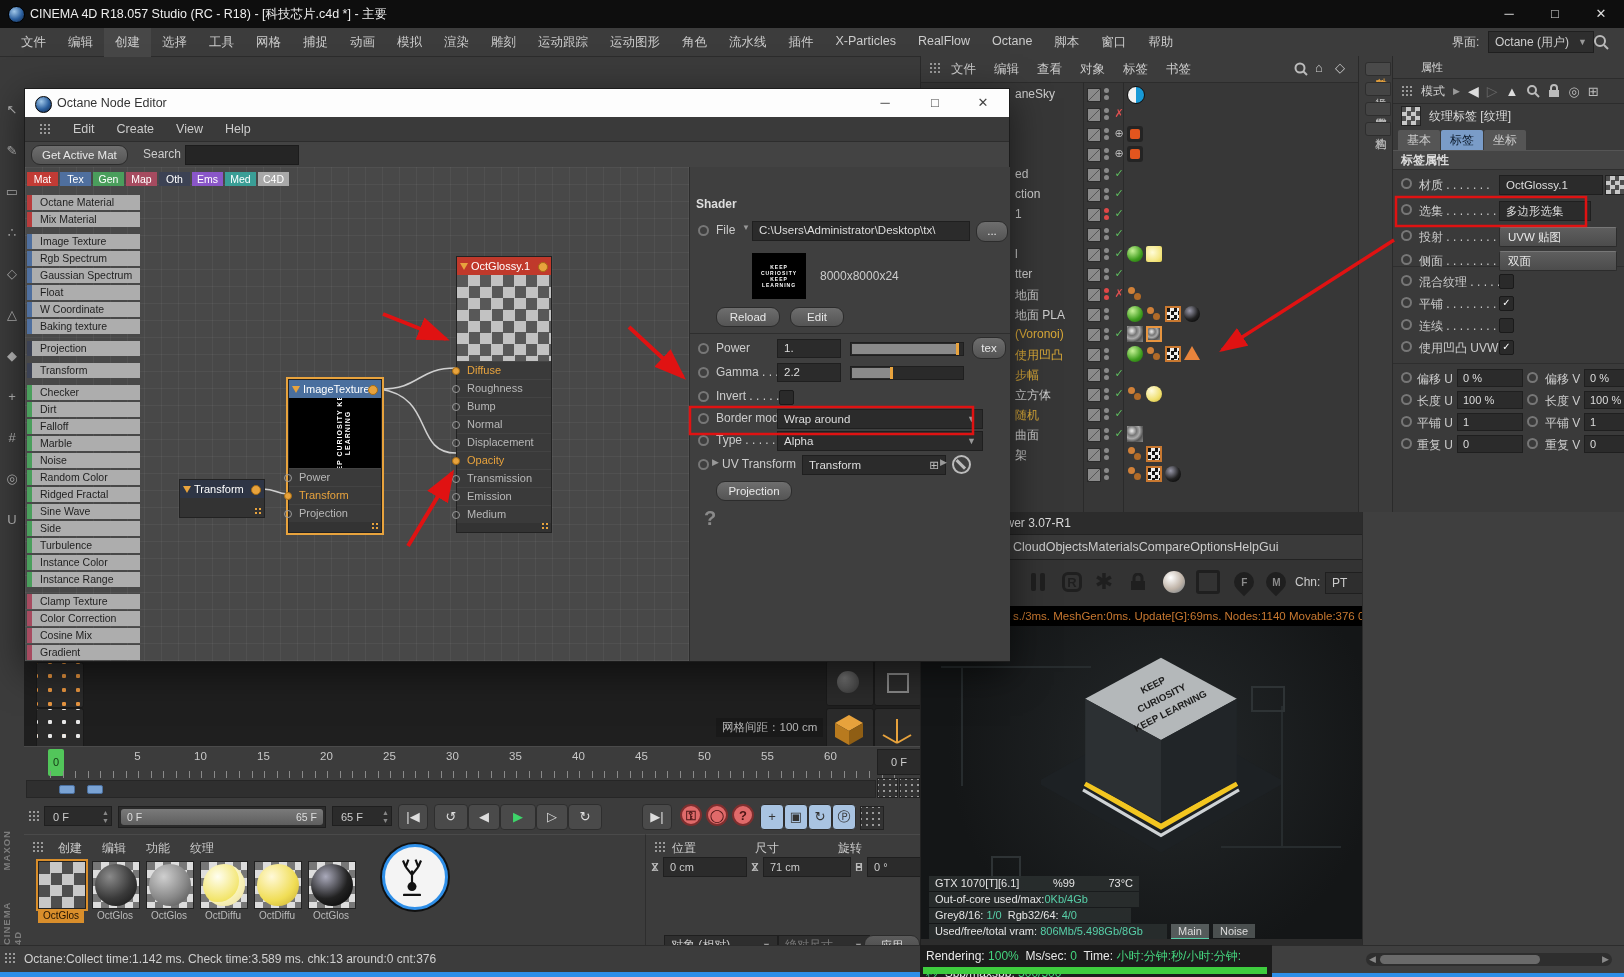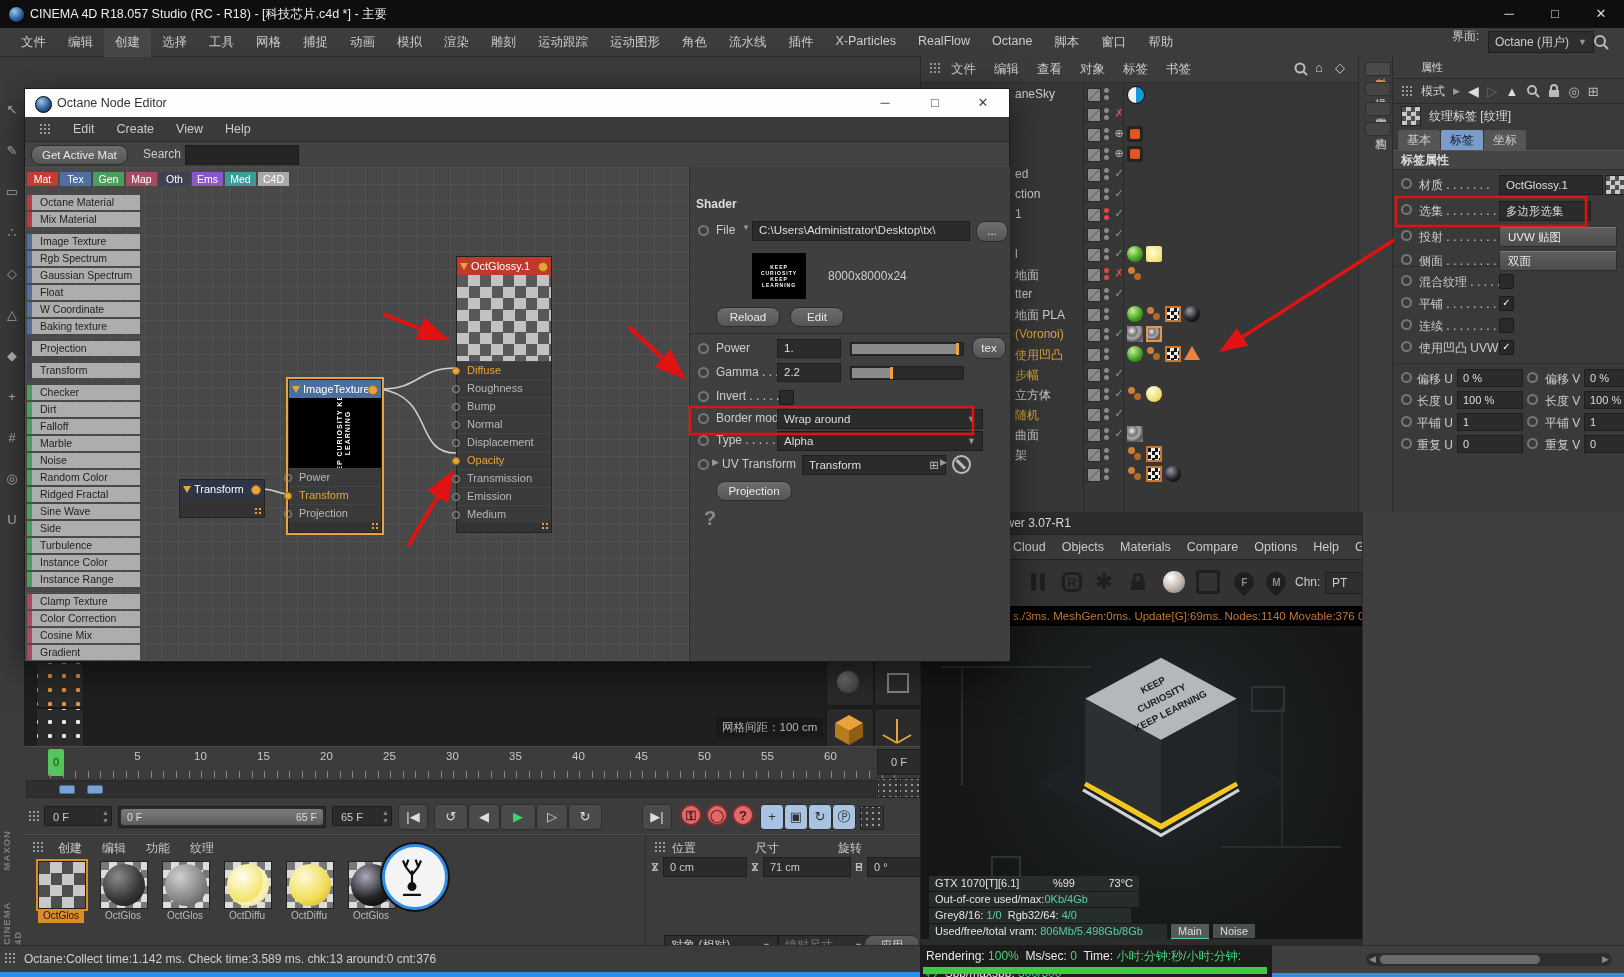--- a/index.html
+++ b/index.html
@@ -48,21 +48,21 @@
   .spin .stp{position:absolute;right:2px;top:2px;font-size:7px;color:#888;line-height:8px;}
   #rangeslider{position:absolute;left:94px;top:6px;width:206px;height:20px;background:#2b2b2b;border:1px solid #1f1f1f;}
   #rangeslider .thumb{position:absolute;inset:2px;background:linear-gradient(#7a7a7a,#5e5e5e);border-radius:3px;color:#ddd;font-size:10.5px;display:flex;justify-content:space-between;align-items:center;padding:0 6px;}
   .tpb{position:absolute;top:4px;height:24px;background:#4a4a4a;border:1px solid #2e2e2e;border-radius:4px;color:#ddd;text-align:center;font-size:13px;line-height:24px;}
   .tpb.red{border-radius:50%;background:#e06a6a;border:2px solid #7e2e2e;color:#4a1414;font-weight:bold;width:22px;height:22px;line-height:20px;box-sizing:border-box;}
   .tpb.blue{background:#a9c4e2;color:#333;}
   .tpb.play{color:#3ed46a;}
   
   #materials{left:24px;top:834px;width:621px;height:111px;background:#3c3c3c;border-top:1px solid #4a4a4a;}
   #mat-menu{display:flex;gap:20px;padding:5px 0 0 34px;color:#ccc;font-size:12px;}
-  #mat-tiles{position:absolute;left:14px;top:26px;display:flex;gap:16px;}
+  #mat-tiles{position:absolute;left:14px;top:26px;display:flex;gap:8px;}
   .mat{width:46px;}
   .mat-thumb{width:46px;height:46px;background:conic-gradient(#ddd 25%,#777 0 50%,#ddd 0 75%,#777 0);background-size:16px 16px;position:relative;border:1px solid #222;}
   .mat-sphere{position:absolute;inset:2px;border-radius:50%;}
   .mat-label{font-size:10px;color:#bbb;text-align:center;height:14px;line-height:14px;overflow:hidden;}
   .mat.s-true .mat-label{background:#d98e2b;color:#201202;}
   .mat.s-true .mat-thumb{outline:2px solid #d98e2b;}
   .k-keep .mat-thumb{background:conic-gradient(#c8c8c8 25%,#4e4e4e 0 50%,#c8c8c8 0 75%,#4e4e4e 0);background-size:23px 23px;}
   .k-rockdark .mat-sphere{background:radial-gradient(circle at 35% 30%,#8a8a8a,#3a3a3a 55%,#101010);}
   .k-rocklight .mat-sphere{background:radial-gradient(circle at 35% 30%,#cfcfcf,#8a8a8a 55%,#4a4a4a);}
   .k-spots .mat-sphere{background:radial-gradient(circle at 35% 30%,#fffef0,#f2e468 60%,#cfb23a);box-shadow:inset -6px -4px 0 #fff8;}
@@ -139,21 +139,21 @@
   .uvrow{position:relative;height:22px;}
   .uvrow .c2{left:134px;}
   .uvrow .l1{position:absolute;left:24px;top:3px;font-size:12px;color:#ccc;}
   .uvrow .l2{position:absolute;left:152px;top:3px;font-size:12px;color:#ccc;}
   .uvrow .f1{position:absolute;left:64px;top:1px;width:66px;}
   .uvrow .f2{position:absolute;left:191px;top:1px;width:41px;}
   .uvf{height:18px;background:#2b2b2b;border:1px solid #1f1f1f;color:#ddd;font-size:11px;line-height:17px;padding-left:5px;box-sizing:border-box;}
   
   #lv{left:920px;top:512px;width:442px;height:433px;background:#2c2c2c;border-left:1px solid #222;}
   #lv-title{height:22px;background:#2c2c2c;color:#ddd;font-size:12px;line-height:22px;padding-left:42px;}
-  #lv-menu{height:24px;background:#3a3a3a;display:flex;gap:16px;align-items:center;padding-left:92px;color:#ccc;font-size:12.5px;border-top:1px solid #222;}
+  #lv-menu{height:24px;background:#3a3a3a;display:flex;gap:0;align-items:center;padding-left:92px;color:#ccc;font-size:12.5px;border-top:1px solid #222;}
   #lv-tools{position:relative;height:46px;background:#333;border-top:1px solid #222;}
   .lvi{position:absolute;top:9px;width:26px;height:26px;color:#1f1f1f;display:flex;align-items:center;justify-content:center;}
   .pausebar{width:5px;height:18px;background:#1f1f1f;border-radius:2px;margin:0 2px;}
   .rbox{border:3px solid #1f1f1f;border-radius:6px;width:20px;height:20px;line-height:15px;text-align:center;font-weight:bold;font-size:13px;color:#1f1f1f;box-sizing:border-box;}
   .gearg{font-size:22px;color:#1f1f1f;font-weight:bold;}
   .ballg{width:22px;height:22px;border-radius:50%;background:radial-gradient(circle at 35% 30%,#fff,#c0b4a8 55%,#6a7680);}
   .frameg{width:18px;height:18px;border:3px solid #1f1f1f;border-radius:3px;}
   .pin{width:20px;height:20px;background:#1f1f1f;border-radius:50% 50% 50% 0;transform:rotate(-45deg);color:#8a8a8a;display:flex;align-items:center;justify-content:center;}
   .pin span{transform:rotate(45deg);font-size:10px;font-weight:bold;}
   #lv-stats{height:20px;background:#000;color:#c87830;font-size:11.5px;line-height:20px;padding-left:92px;white-space:nowrap;overflow:hidden;}
@@ -248,21 +248,21 @@
         <span class="mi act-undefined">角色</span>
         <span class="mi act-undefined">流水线</span>
         <span class="mi act-undefined">插件</span>
         <span class="mi act-undefined">X-Particles</span>
         <span class="mi act-undefined">RealFlow</span>
         <span class="mi act-undefined">Octane</span>
         <span class="mi act-undefined">脚本</span>
         <span class="mi act-undefined">窗口</span>
         <span class="mi act-undefined">帮助</span>
       </div>
-    <span class="abs" style="left:1452px;top:0;color:#ccc;">界面:</span>
+    <span class="abs" style="left:1452px;top:6px;color:#ccc;">界面:</span>
     <div class="dd abs" style="left:1488px;top:3px;width:92px;height:20px;">
       <span>Octane (用户)</span>
         <span class="car">▼</span>
     </div>
     <svg class="abs" style="left:1592px;top:5px;" width="18" height="18">
         <circle cx="8" cy="8" r="5" fill="none" stroke="#bbb" stroke-width="2"></circle>
         <line x1="12" y1="12" x2="16" y2="16" stroke="#bbb" stroke-width="2"></line>
       </svg>
   </div>
 
@@ -626,42 +626,42 @@
             <i></i>
             <i></i>
           </span>
           <span class="om-mark mk-check"></span>
           <span class="om-icons">
             <span class="oi oi-greenball"></span>
             <span class="oi oi-yellowtex"></span>
           </span>
         </div>
 
+        <div class="om-row c-undefined d-gray">
+          <span class="om-name">tter</span>
+          <span class="om-layer"></span>
+          <span class="om-dots">
+            <i></i>
+            <i></i>
+          </span>
+          <span class="om-mark mk-check"></span>
+          <span class="om-icons"></span>
+        </div>
+
         <div class="om-row c-undefined d-red">
           <span class="om-name">地面</span>
           <span class="om-layer"></span>
           <span class="om-dots">
             <i></i>
             <i></i>
           </span>
           <span class="om-mark mk-cross"></span>
           <span class="om-icons">
             <span class="oi oi-orangedots"></span>
           </span>
-        </div>
-
-        <div class="om-row c-undefined d-gray">
-          <span class="om-name">tter</span>
-          <span class="om-layer"></span>
-          <span class="om-dots">
-            <i></i>
-            <i></i>
-          </span>
-          <span class="om-mark mk-check"></span>
-          <span class="om-icons"></span>
         </div>
 
         <div class="om-row c-undefined d-gray">
           <span class="om-name">地面 PLA</span>
           <span class="om-layer"></span>
           <span class="om-dots">
             <i></i>
             <i></i>
           </span>
           <span class="om-mark mk-"></span>
@@ -1167,21 +1167,21 @@
     <div id="nparams">
       <div class="abs" style="left:6px;top:30px;font-weight:bold;color:#ddd;">Shader</div>
       <span class="circ" style="left:8px;top:58px;"></span>
       <span class="plbl" style="left:26px;top:56px;">File</span>
       <span class="plbl" style="left:52px;top:56px;font-size:8px;color:#999;">▼</span>
       <span class="pfield" style="left:62px;top:54px;width:218px;height:20px;white-space:nowrap;overflow:hidden;">C:\Users\Administrator\Desktop\tx\</span>
       <span class="pbtn" style="left:286px;top:54px;width:30px;height:19px;line-height:19px;">...</span>
       <div class="nprev abs" style="left:62px;top:86px;width:54px;height:46px;background:#000;">
         <span class="keeptext" style="font-size:5px;line-height:6px;">KEEP CURIOSITY KEEP LEARNING</span>
       </div>
-      <span class="plbl" style="left:138px;top:102px;">8000x8000x24</span>
+      <span class="plbl" style="left:130px;top:102px;">8000x8000x24</span>
       <span class="pbtn" style="left:26px;top:140px;width:62px;height:18px;line-height:18px;">Reload</span>
       <span class="pbtn" style="left:100px;top:140px;width:52px;height:18px;line-height:18px;">Edit</span>
       <div class="abs" style="left:0;top:166px;width:320px;border-top:1px solid #2e2e2e;"></div>
       <span class="circ" style="left:8px;top:176px;"></span>
       <span class="plbl" style="left:26px;top:174px;">Power</span>
       <span class="pfield" style="left:87px;top:172px;width:64px;height:19px;">1.</span>
       <span class="pslider" style="left:160px;top:175px;width:112px;">
           <span class="pfill" style="width:104px;"></span>
           <span class="pcap" style="left:105px;"></span>
         </span>

